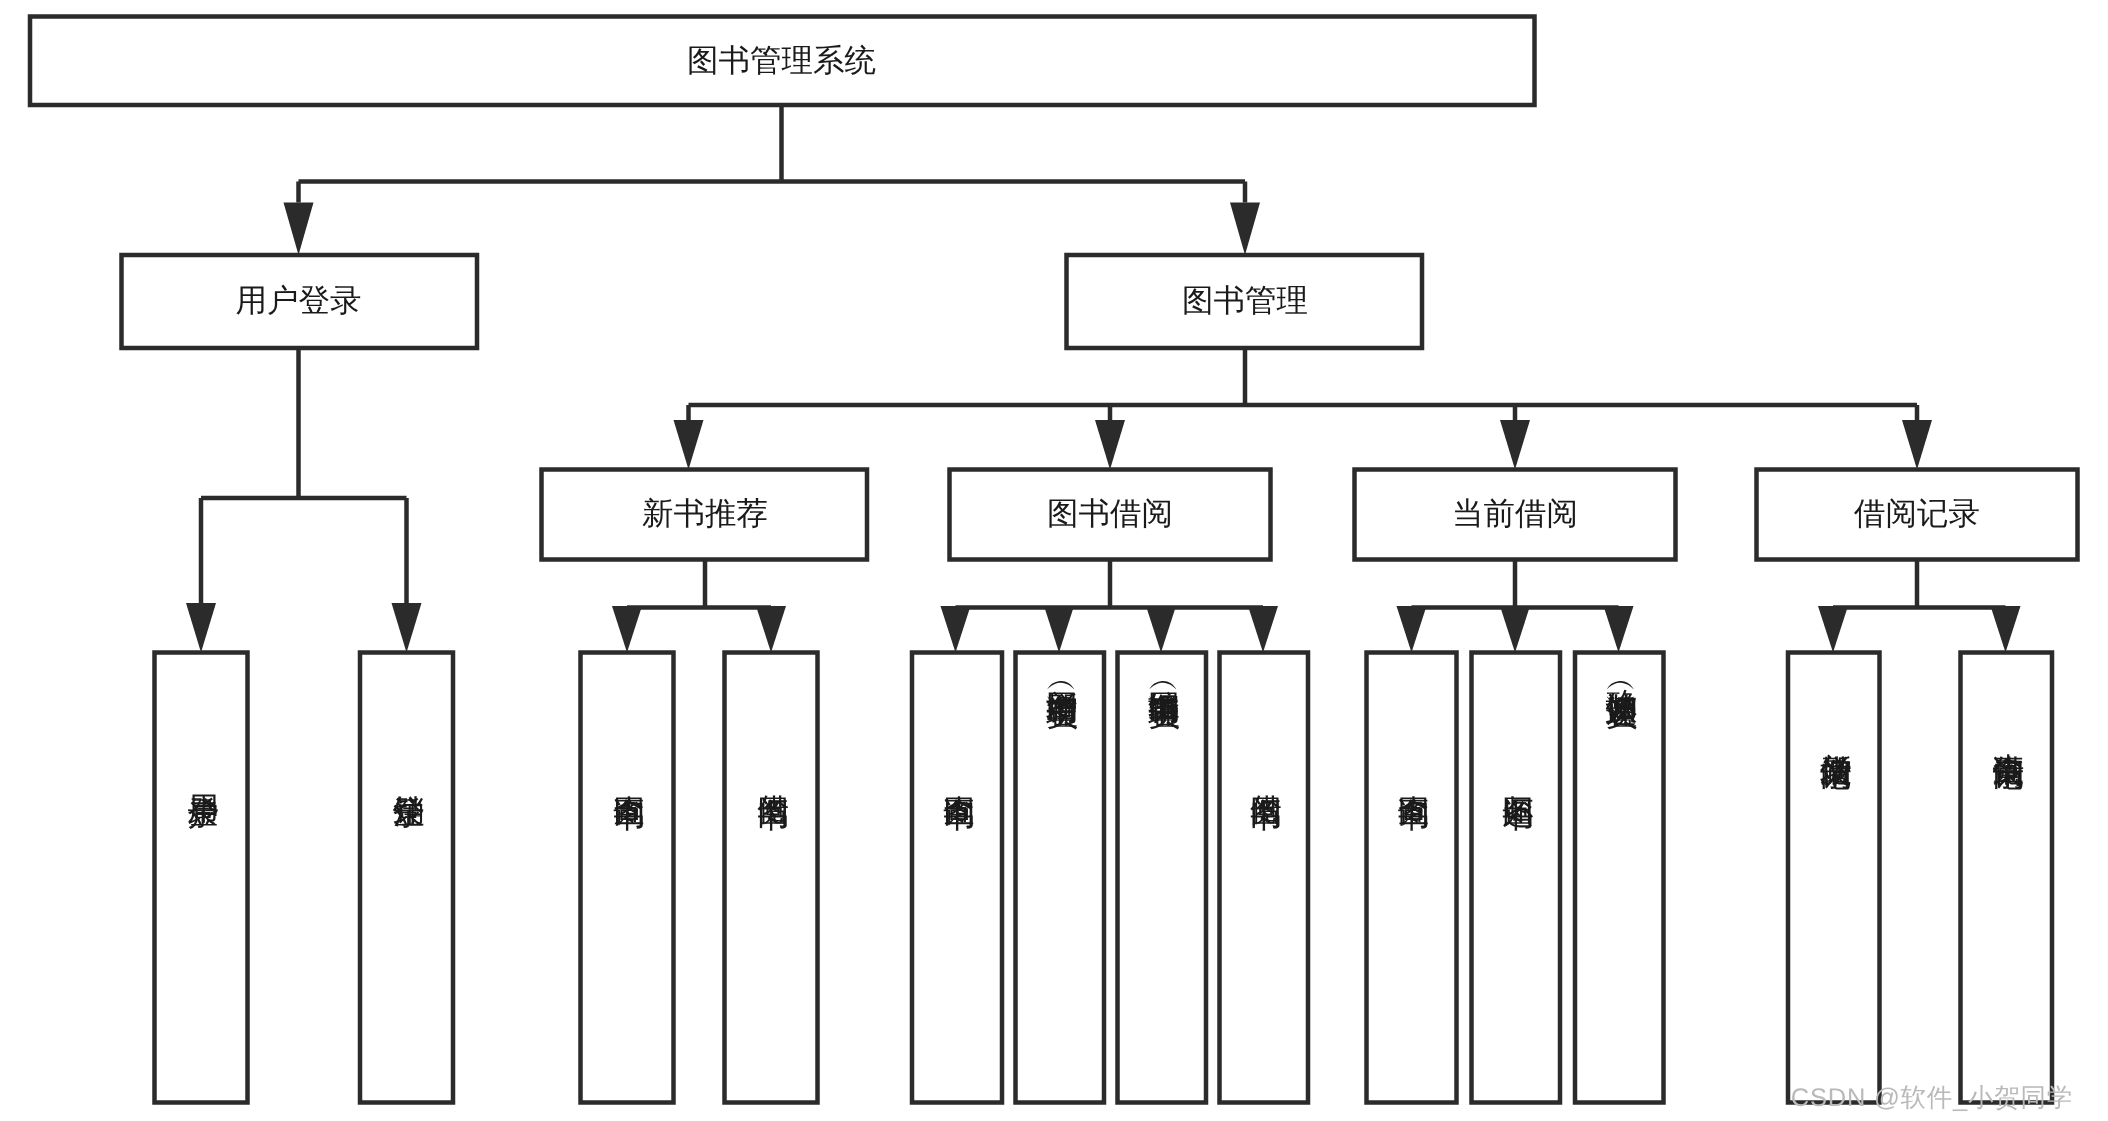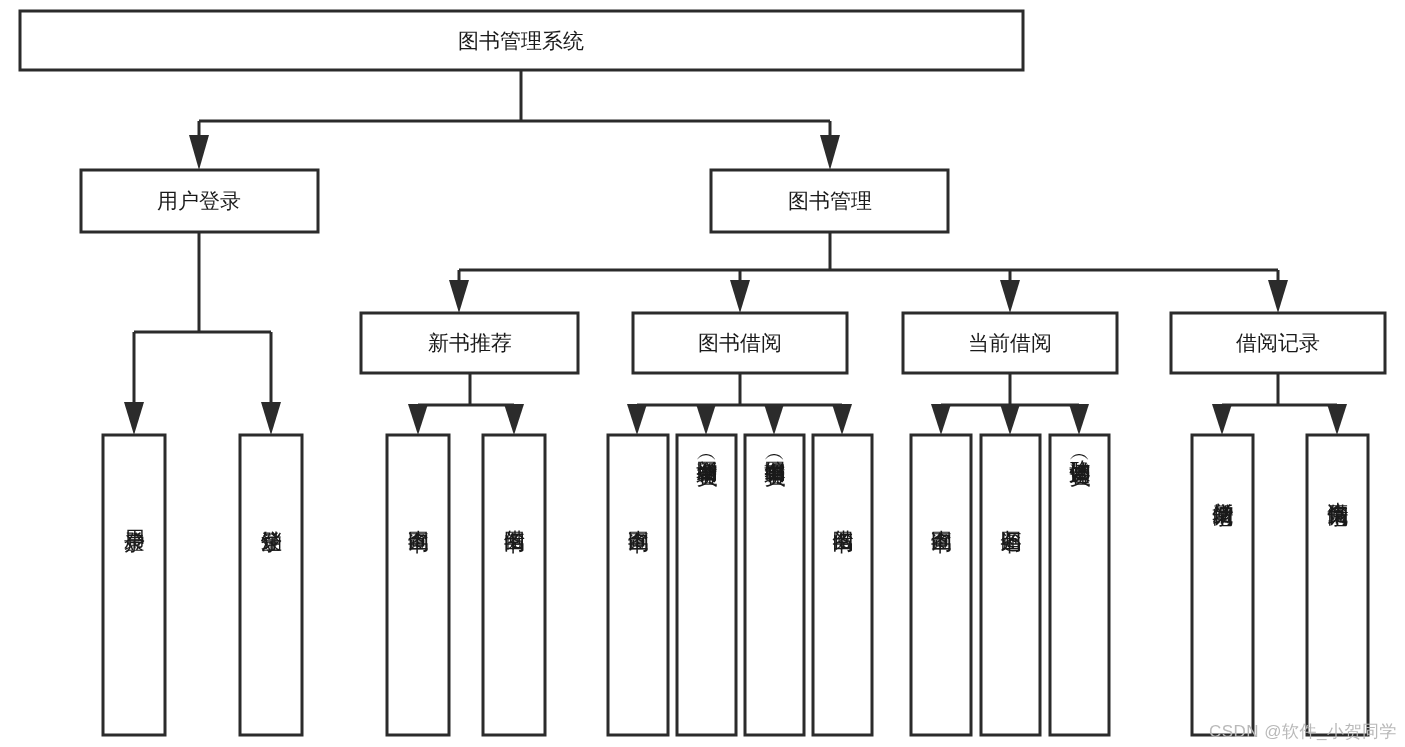--- a/index.html
+++ b/index.html
@@ -56,21 +56,21 @@
     font-size: 21px;
     line-height: 1.28;
     color: #1a1a1a;
     writing-mode: vertical-rl;
     text-orientation: upright;
     letter-spacing: 1px;
     white-space: nowrap;
   }
   .watermark {
     position: absolute;
-    right: 8px;
+    right: 23px;
     bottom: 4px;
     font-family: "Liberation Sans", "DejaVu Sans", sans-serif;
     font-size: 17px;
     color: #b9b9b9;
     letter-spacing: 0.5px;
     user-select: none;
   }
 </style>
 </head>
 <body>

